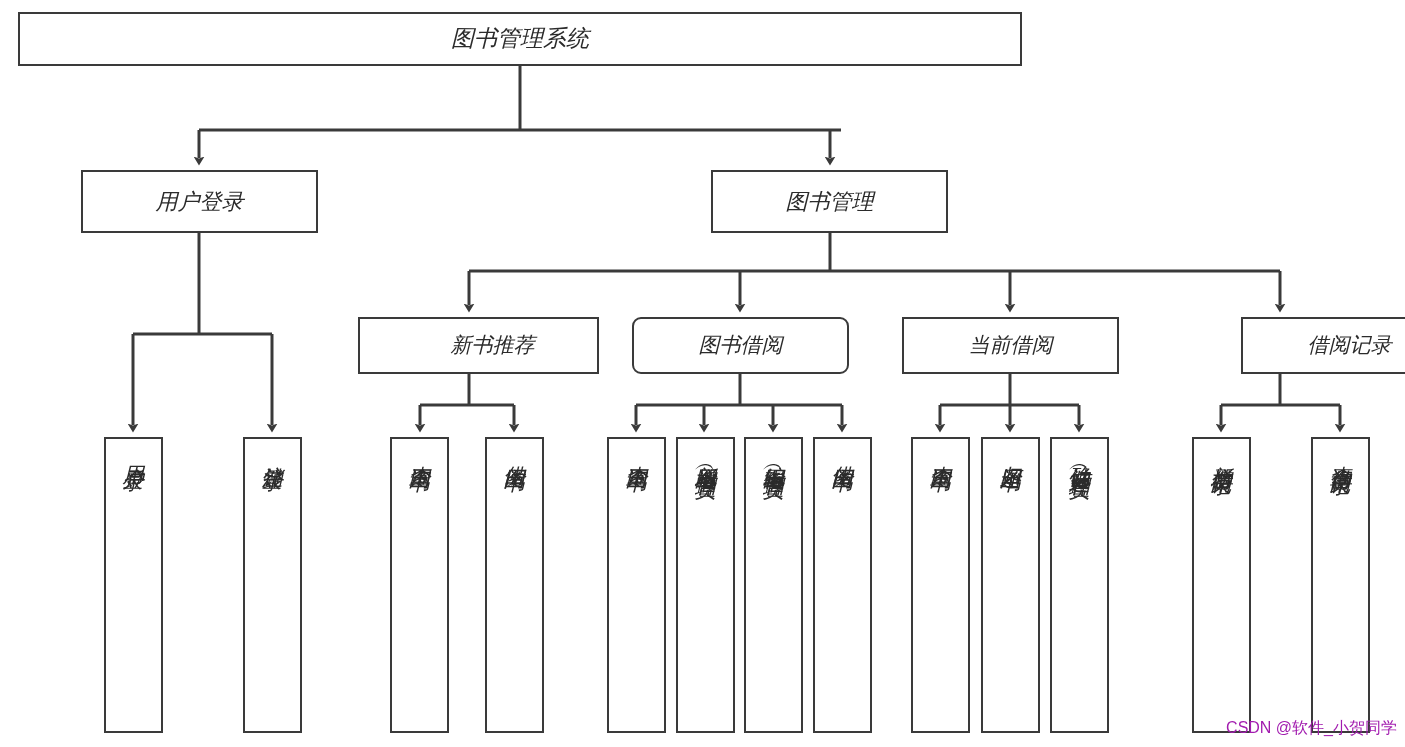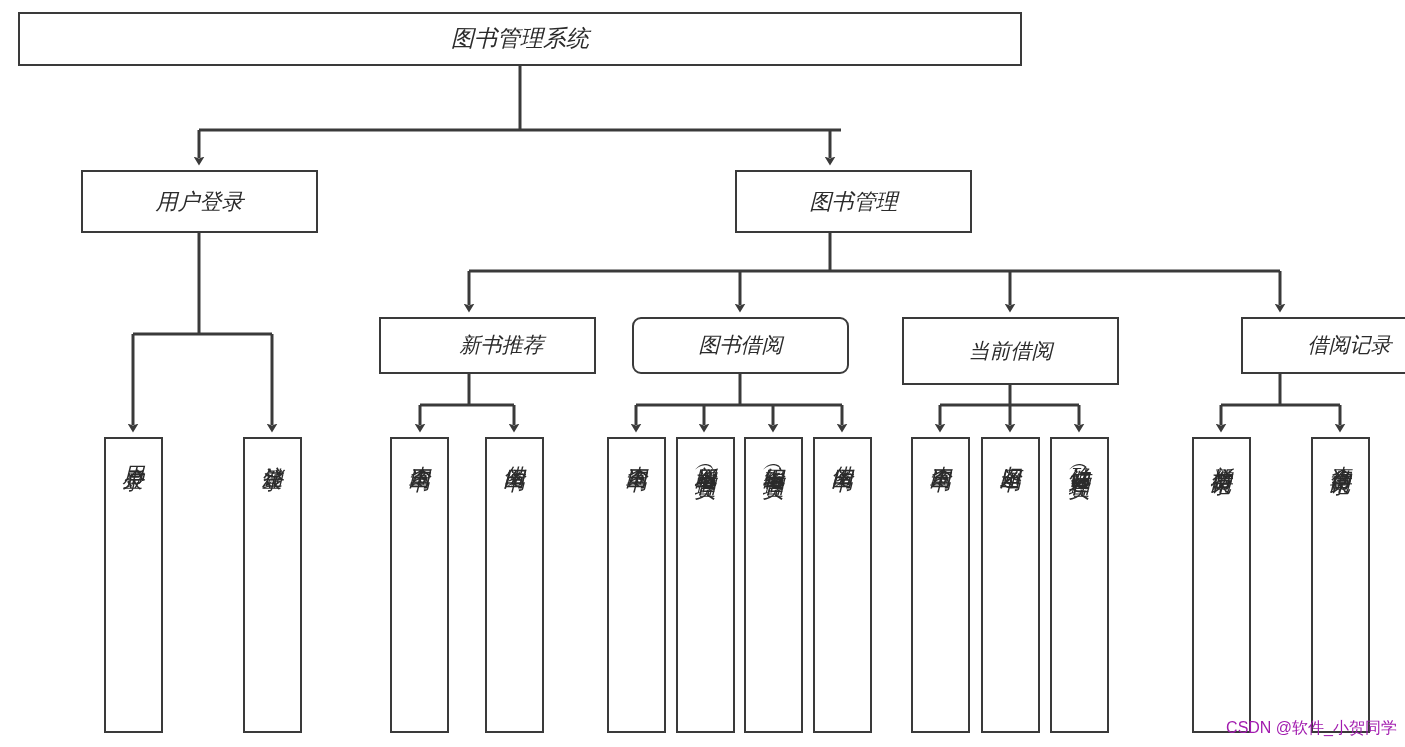--- a/index.html
+++ b/index.html
@@ -121,31 +121,31 @@
     </g>
   </svg>
 
   <div class="node root" style="left:18px; top:12px; width:1004px; height:54px;">
     <span class="node-label">图书管理系统</span>
   </div>
 
   <div class="node level2" style="left:81px; top:170px; width:237px; height:63px;">
     <span class="node-label">用户登录</span>
   </div>
-  <div class="node level2" style="left:735px; top:170px; width:237px; height:63px;">
+  <div class="node level2" style="left:711px; top:170px; width:237px; height:63px;">
     <span class="node-label">图书管理</span>
   </div>
 
-  <div class="node level3" style="left:379px; top:317px; width:217px; height:57px;padding-left:28px;">
+  <div class="node level3" style="left:358px; top:317px; width:241px; height:57px;padding-left:28px;">
     <span class="node-label">新书推荐</span>
   </div>
   <div class="node level3" style="left:632px; top:317px; width:217px; height:57px;border-radius:9px;">
     <span class="node-label">图书借阅</span>
   </div>
-  <div class="node level3" style="left:902px; top:317px; width:217px; height:68px;">
+  <div class="node level3" style="left:902px; top:317px; width:217px; height:57px;">
     <span class="node-label">当前借阅</span>
   </div>
   <div class="node level3" style="left:1241px; top:317px; width:217px; height:57px;">
     <span class="node-label">借阅记录</span>
   </div>
 
   <div class="node leaf" style="left:104px; top:437px; width:59px; height:296px;">
     <span class="node-label">用户登录</span>
   </div>
   <div class="node leaf" style="left:243px; top:437px; width:59px; height:296px;">

